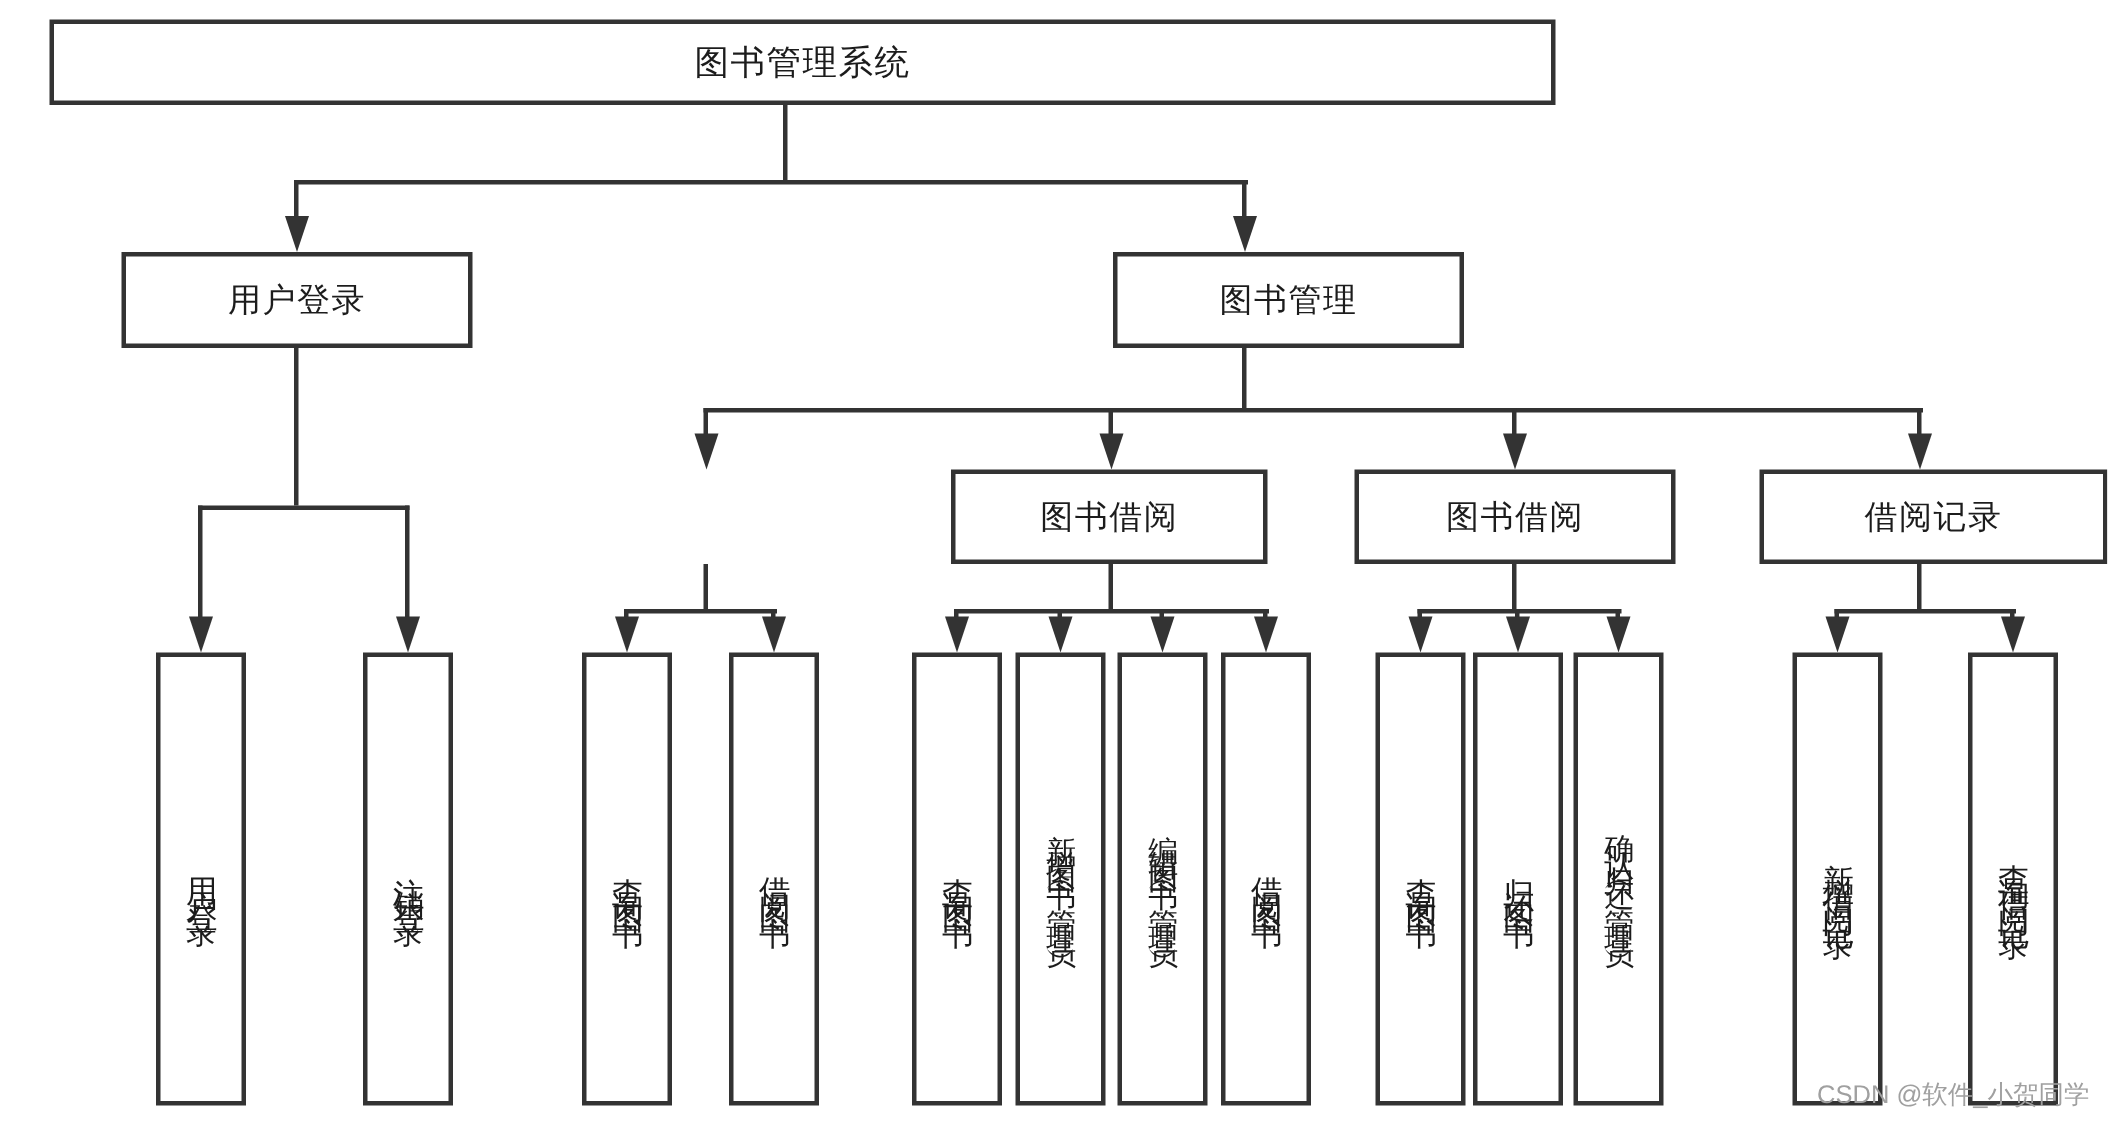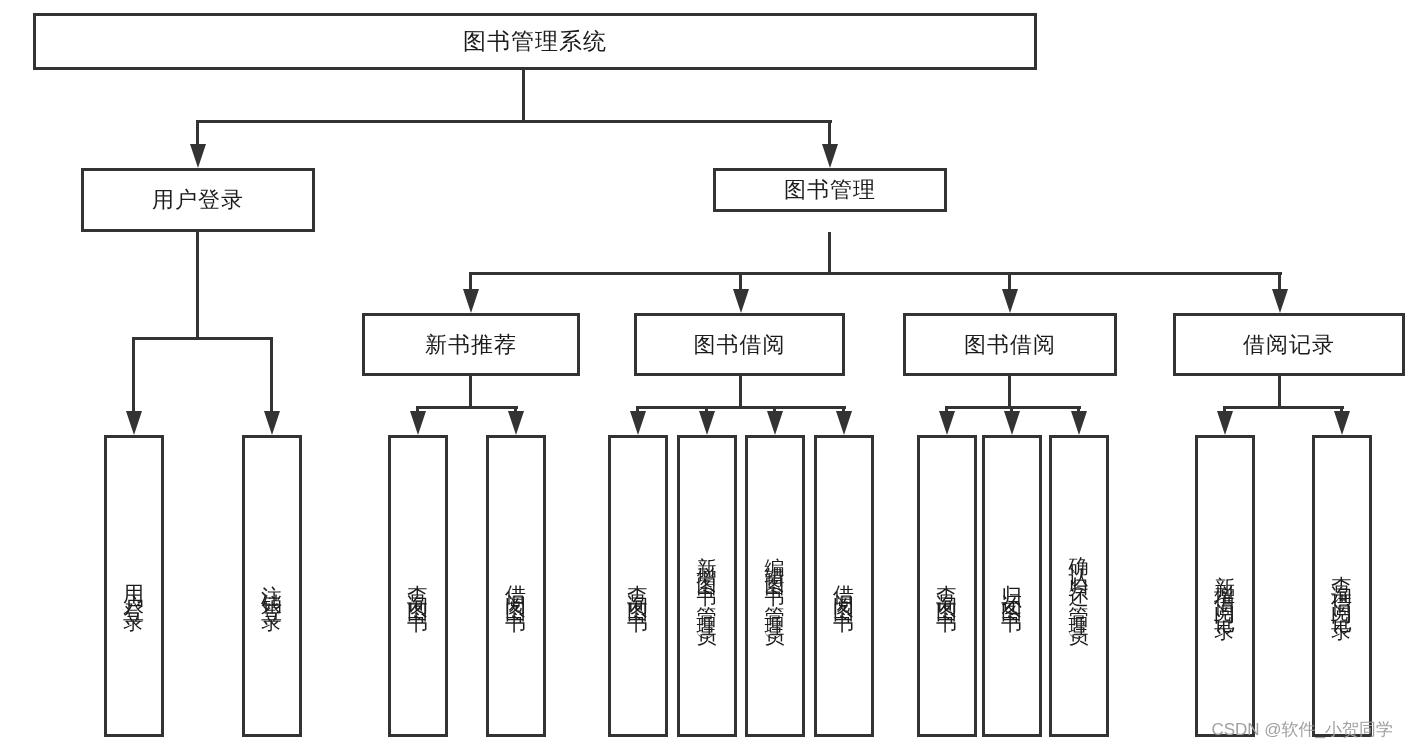--- a/index.html
+++ b/index.html
@@ -64,23 +64,22 @@
 </style>
 </head>
 <body>
 
 <div class="canvas">
 
   <div class="box hbox root-box" style="left:33px; top:13px; width:1004px; height:57px;">图书管理系统</div>
 
   <div class="box hbox" style="left:81px; top:168px; width:234px; height:64px;">用户登录</div>
 
-  <div class="box hbox" style="left:713px; top:168px; width:234px; height:44px;">图书管理</div>
+  <div class="box hbox" style="left:742px; top:168px; width:234px; height:64px;">图书管理</div>
 
-  <div class="box hbox" style="left:362px; top:313px; width:218px; height:63px;">新书推荐</div>
 
   <div class="box hbox" style="left:634px; top:313px; width:211px; height:63px;">图书借阅</div>
 
   <div class="box hbox" style="left:903px; top:313px; width:214px; height:63px;">图书借阅</div>
 
   <div class="box hbox" style="left:1173px; top:313px; width:232px; height:63px;">借阅记录</div>
 
   <div class="box leaf" style="left:104px;">
     <span class="vtext">用户登录</span>
   </div>

